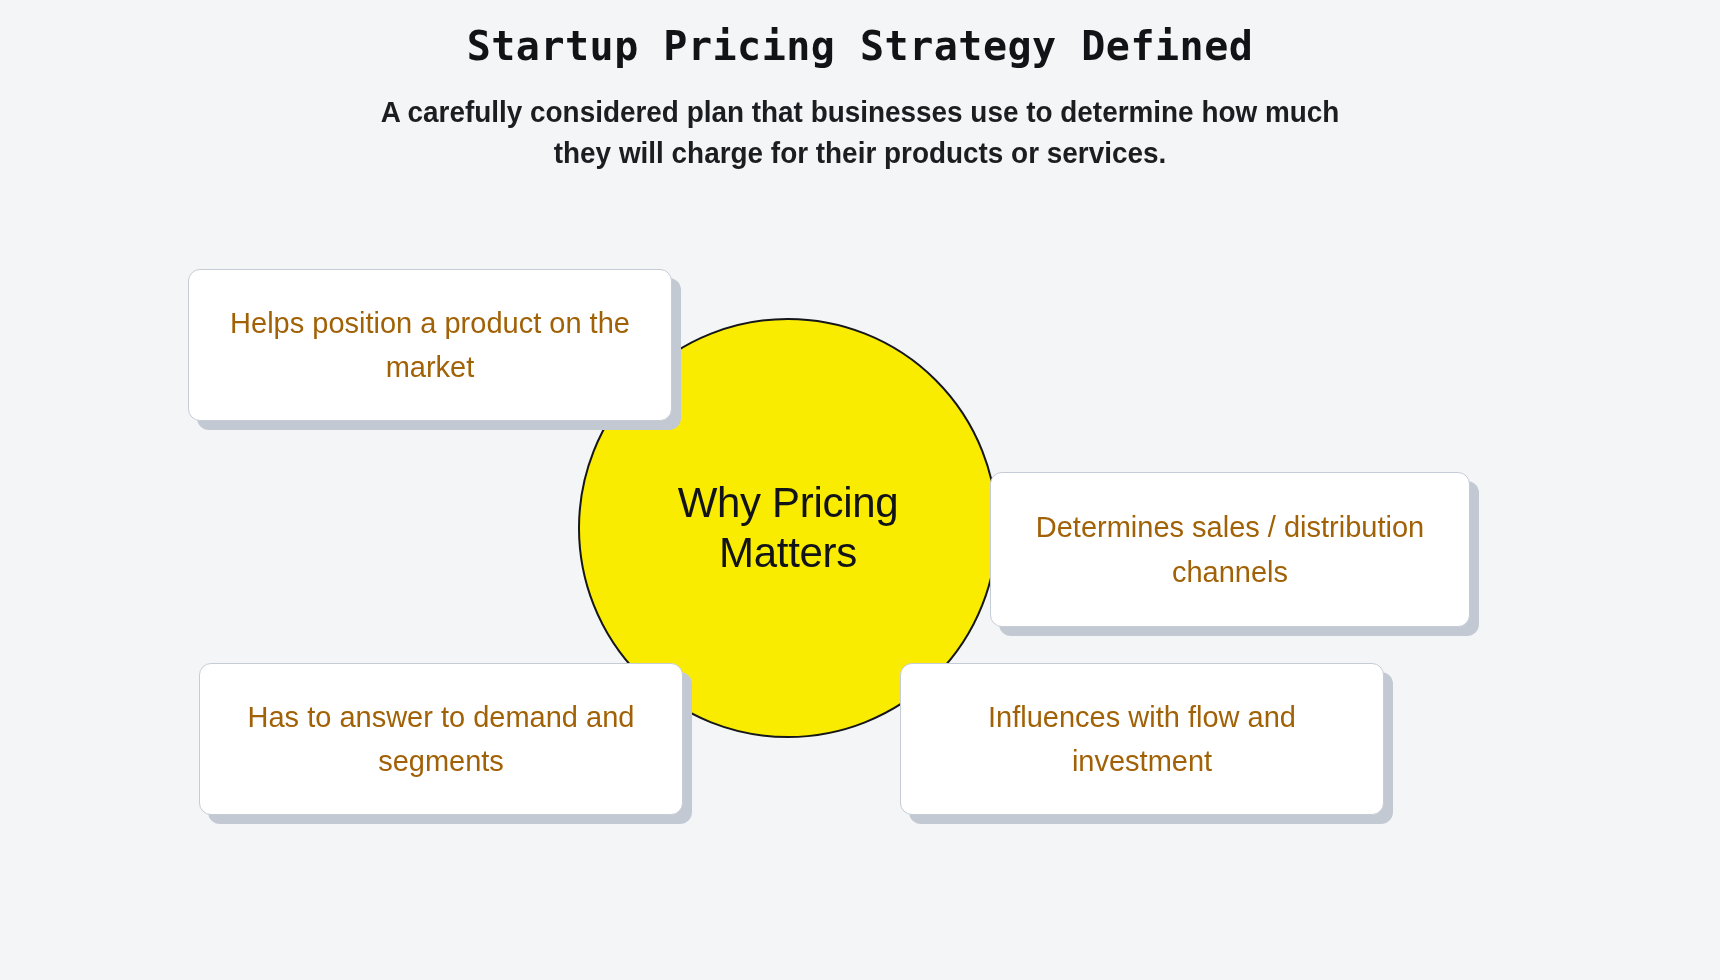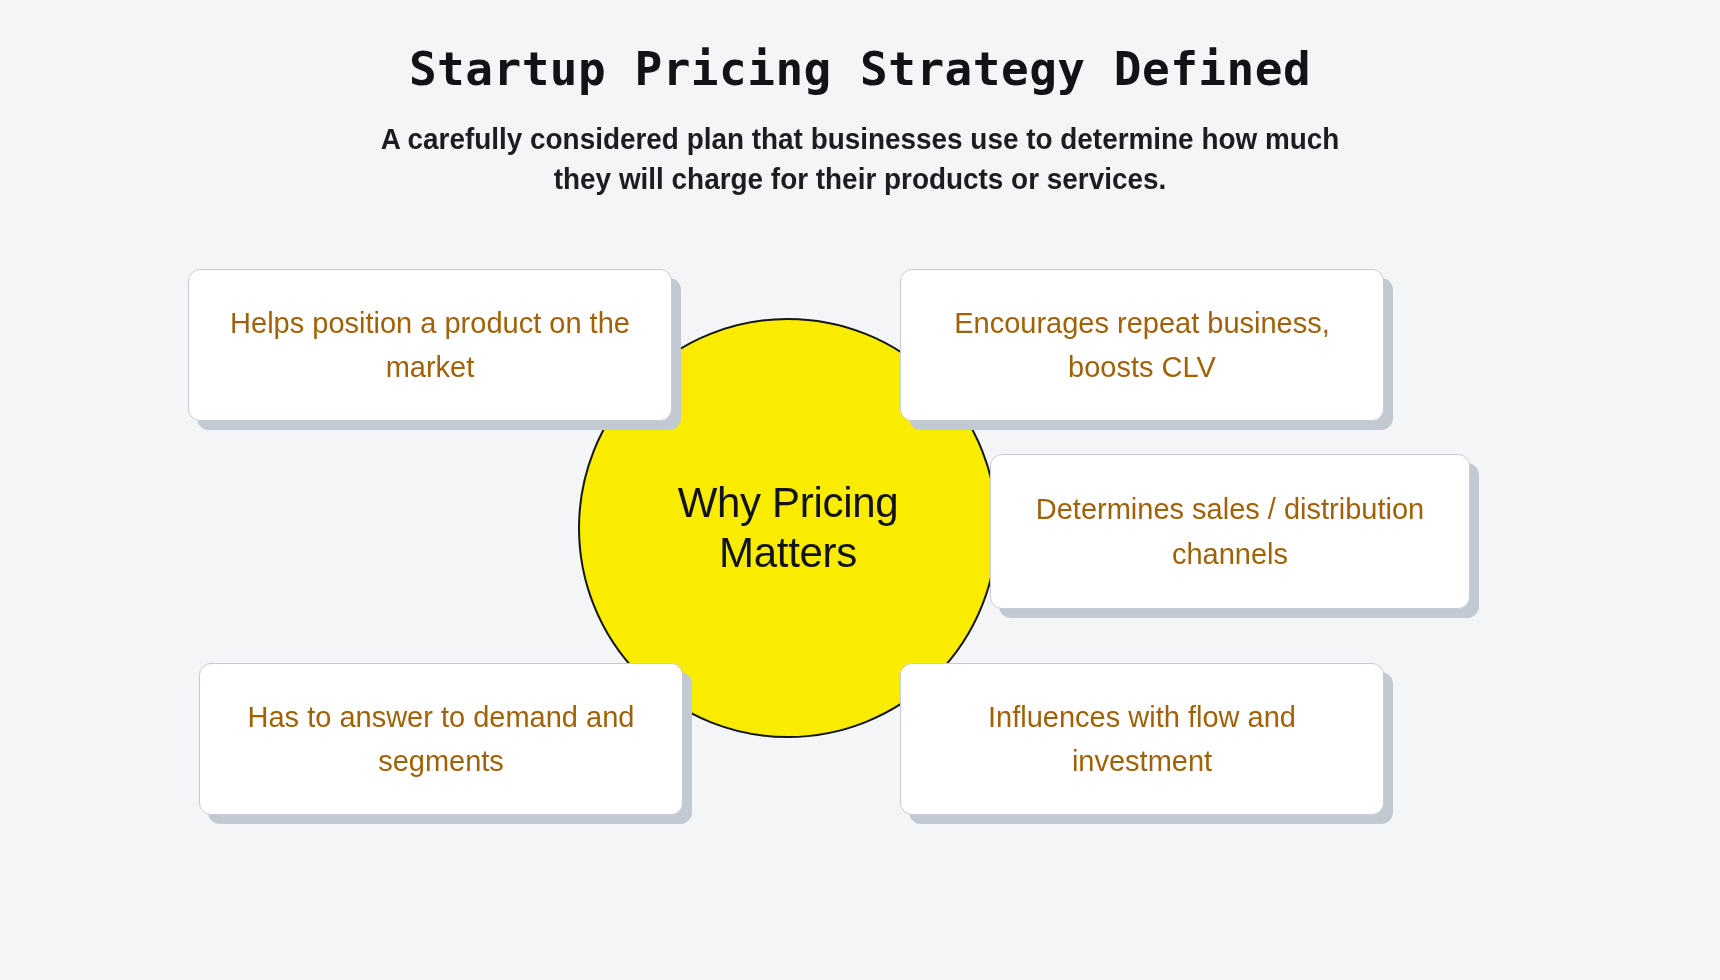--- a/index.html
+++ b/index.html
@@ -24,23 +24,23 @@
   
   .header {
     position: absolute;
     left: 0;
     top: 0;
     width: 1720px;
     text-align: center;
   }
   .title {
     margin: 0;
-    padding-top: 44px;
+    padding-top: 24px;
     font-family: "DejaVu Sans Mono", "Liberation Mono", monospace;
-    font-size: 46px;
+    font-size: 40px;
     font-weight: 700;
     letter-spacing: 0.5px;
     color: #111316;
     line-height: 1.1;
   }
   .subtitle {
     margin: 0 auto;
     padding-top: 24px;
     width: 1060px;
     font-family: "Liberation Sans", sans-serif;
@@ -98,21 +98,21 @@
     color: #a16207;
     text-align: center;
   }
 
   
   .card--tl { left: 188px; top: 269px;  width: 484px; height: 152px; }
   .card--ml { left: 98px;  top: 466px;  width: 480px; height: 155px; }
   .card--bl { left: 199px; top: 663px;  width: 484px; height: 152px; }
 
   .card--tr { left: 900px; top: 269px;  width: 484px; height: 152px; }
-  .card--mr { left: 990px; top: 454px;  width: 480px; height: 155px; }
+  .card--mr { left: 990px; top: 472px;  width: 480px; height: 155px; }
   .card--br { left: 900px; top: 663px;  width: 484px; height: 152px; }
 </style>
 </head>
 <body>
 
 <div id="canvas">
 
   <div class="header">
     <h1 class="title">Startup Pricing Strategy Defined</h1>
     <p class="subtitle">A carefully considered plan that businesses use to determine how much they will charge for their products or services.</p>
@@ -125,23 +125,20 @@
 
   <div class="card card--bl">
     <span class="card-text">Has to answer to demand and segments</span>
   </div>
 
   <div class="hub">
     <span class="hub-label">Why Pricing
 Matters</span>
   </div>
 
-  <div class="card card--tr">
-    <span class="card-text">Encourages repeat business, boosts CLV</span>
-  </div>
 
   <div class="card card--mr">
     <span class="card-text">Determines sales / distribution channels</span>
   </div>
 
   <div class="card card--br">
     <span class="card-text">Influences with flow and investment</span>
   </div>
 
 </div>

